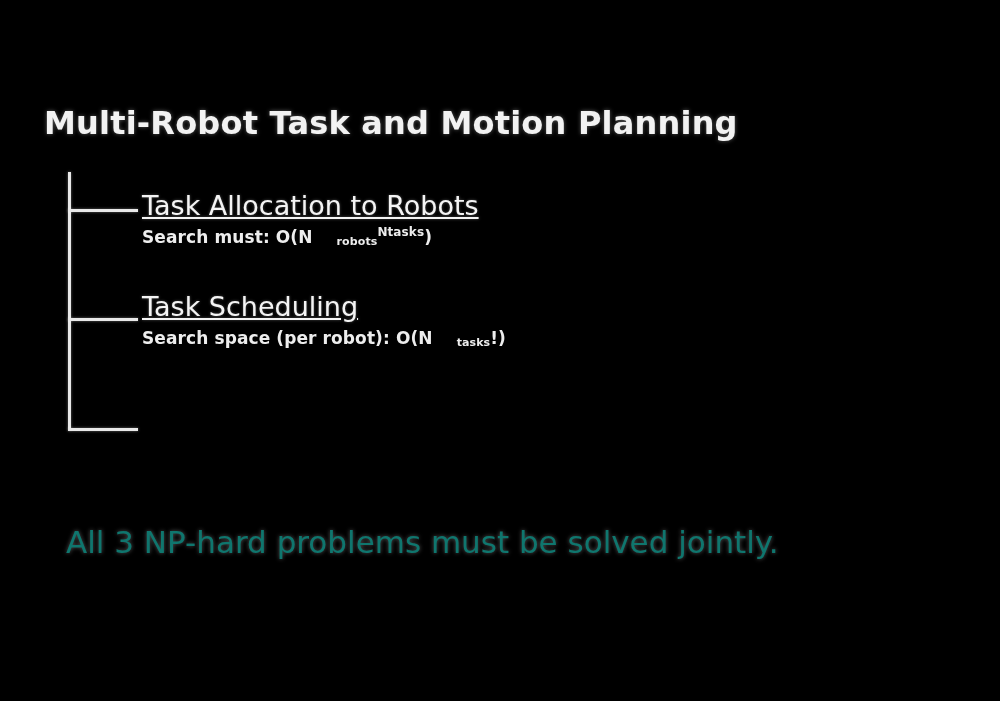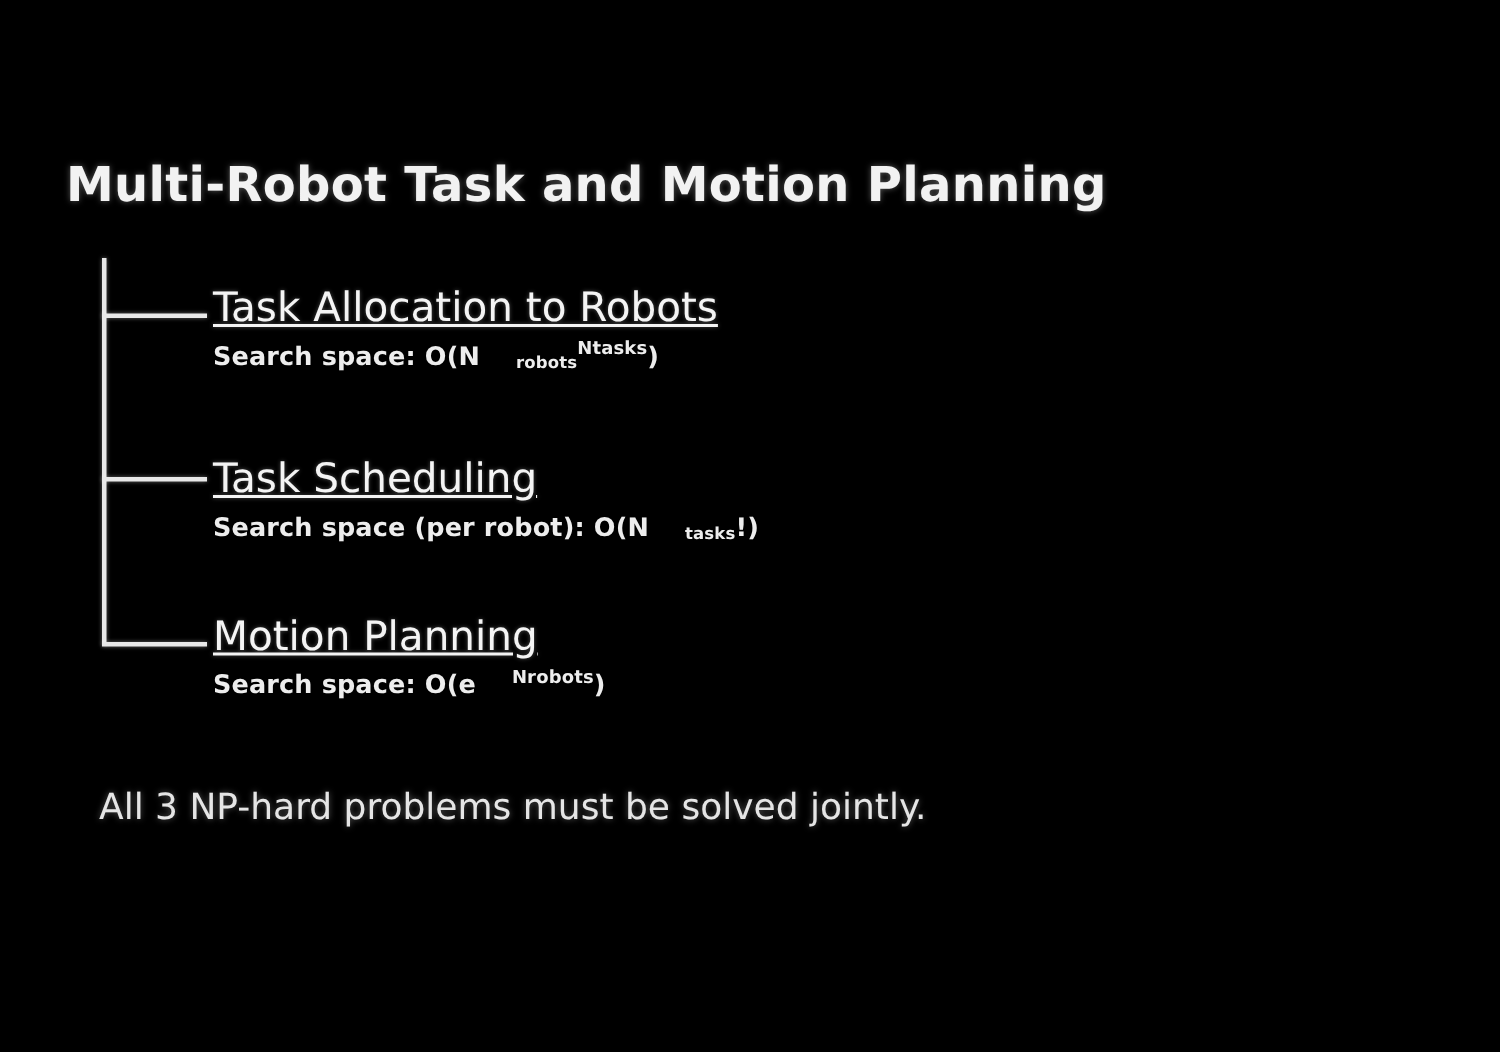--- a/index.html
+++ b/index.html
@@ -51,21 +51,21 @@
   }
   #branch-0 { top: 209px; }
   #branch-1 { top: 318px; }
   #branch-2 { top: 428px; }
 
   .node {
     position: absolute;
     left: 142px;
   }
   #node-0 { top: 190px; }
-  #node-1 { top: 304px; }
+  #node-1 { top: 291px; }
   #node-2 { top: 409px; }
 
   .node-label {
     font-size: 27px;
     font-weight: 500;
     color: #f4f4f4;
     line-height: 1.15;
     text-shadow: 0 0 3px rgba(255,255,255,0.3);
     white-space: nowrap;
     text-decoration: underline;
@@ -78,49 +78,45 @@
     white-space: nowrap;
     letter-spacing: 0.1px;
   }
   .node-sub .sub { font-size: 11px; vertical-align: -2px; padding-left: 24px; }
   .node-sub .sup { font-size: 12px; vertical-align: 7px; }
 
   #conclusion {
     position: absolute;
     left: 66px;
     top: 524px;
-    font-size: 24px;
+    font-size: 31px;
     font-weight: 500;
-    color: #e5e5e5;
+    color: #0f766e;
     text-shadow: 0 0 4px rgba(255,255,255,0.35);
     white-space: nowrap;
   }
 </style>
 </head>
 <body>
 
 <div id="slide">
 
   <div id="title">Multi-Robot Task and Motion Planning</div>
 
   <div id="tree-vertical"></div>
   <div class="tree-branch" id="branch-0"></div>
   <div class="tree-branch" id="branch-1"></div>
   <div class="tree-branch" id="branch-2"></div>
 
   <div class="node" id="node-0">
     <div class="node-label">Task Allocation to Robots</div>
-    <div class="node-sub"><span>Search space: O(N</span><span class="sub">robots</span><span class="sup">Ntasks</span><span>)</span></div>
+    <div class="node-sub"><span>Search must: O(N</span><span class="sub">robots</span><span class="sup">Ntasks</span><span>)</span></div>
   </div>
 
   <div class="node" id="node-1">
     <div class="node-label">Task Scheduling</div>
     <div class="node-sub"><span>Search space (per robot): O(N</span><span class="sub">tasks</span><span class="sup"></span><span>!)</span></div>
   </div>
 
-  <div class="node" id="node-2">
-    <div class="node-label">Motion Planning</div>
-    <div class="node-sub"><span>Search space: O(e</span><span class="sub"></span><span class="sup">Nrobots</span><span>)</span></div>
-  </div>
 
   <div id="conclusion">All 3 NP-hard problems must be solved jointly.</div>
 
 </div>
 
 </body></html>

